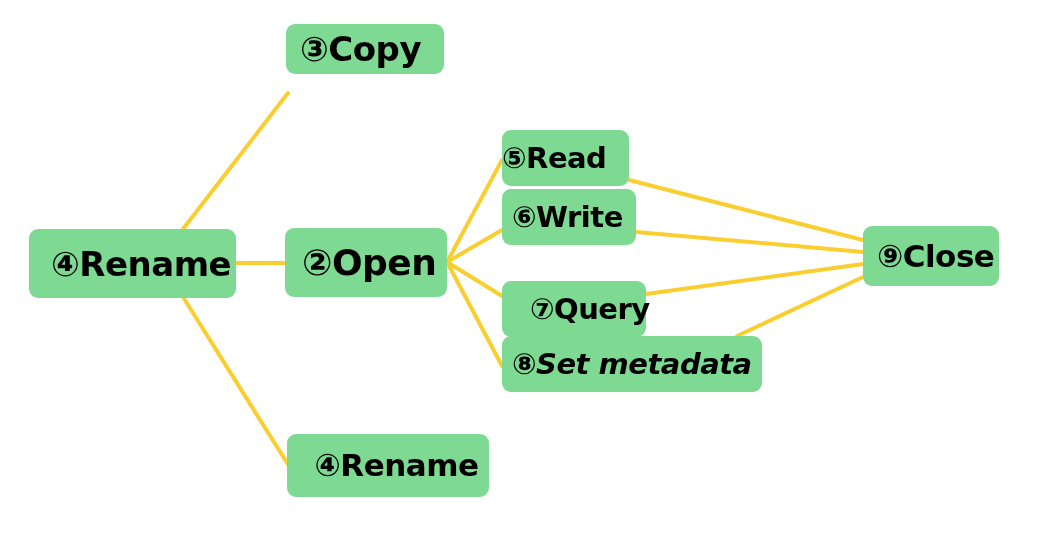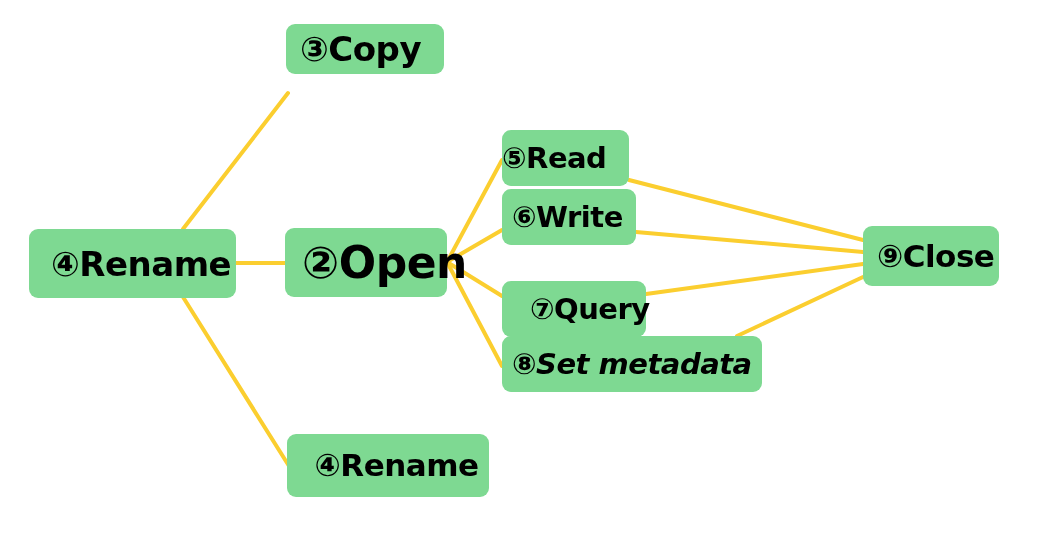--- a/index.html
+++ b/index.html
@@ -39,21 +39,21 @@
     font-family: "DejaVu Sans", "Liberation Sans", sans-serif;
     font-weight: 700;
     letter-spacing: -0.5px;
     line-height: 1;
     color: #000000;
   }
   .n1 { left: 29px;  top: 229px; width: 207px; height: 69px; padding-left: 22px; }
   .n1 .node-label { font-size: 34px; }
 
   .n2 { left: 285px; top: 228px; width: 162px; height: 69px; padding-left: 17px; }
-  .n2 .node-label { font-size: 44px; }
+  .n2 .node-label { font-size: 36px; }
 
   .n3 { left: 286px; top: 24px;  width: 158px; height: 50px; padding-left: 14px; }
   .n3 .node-label { font-size: 34px; }
 
   .n4 { left: 287px; top: 434px; width: 202px; height: 63px; padding-left: 17px; justify-content: center; }
   .n4 .node-label { font-size: 31px; }
 
   .n5 { left: 502px; top: 130px; width: 127px; height: 56px; }
   .n5 .node-label { font-size: 29px; }
 

